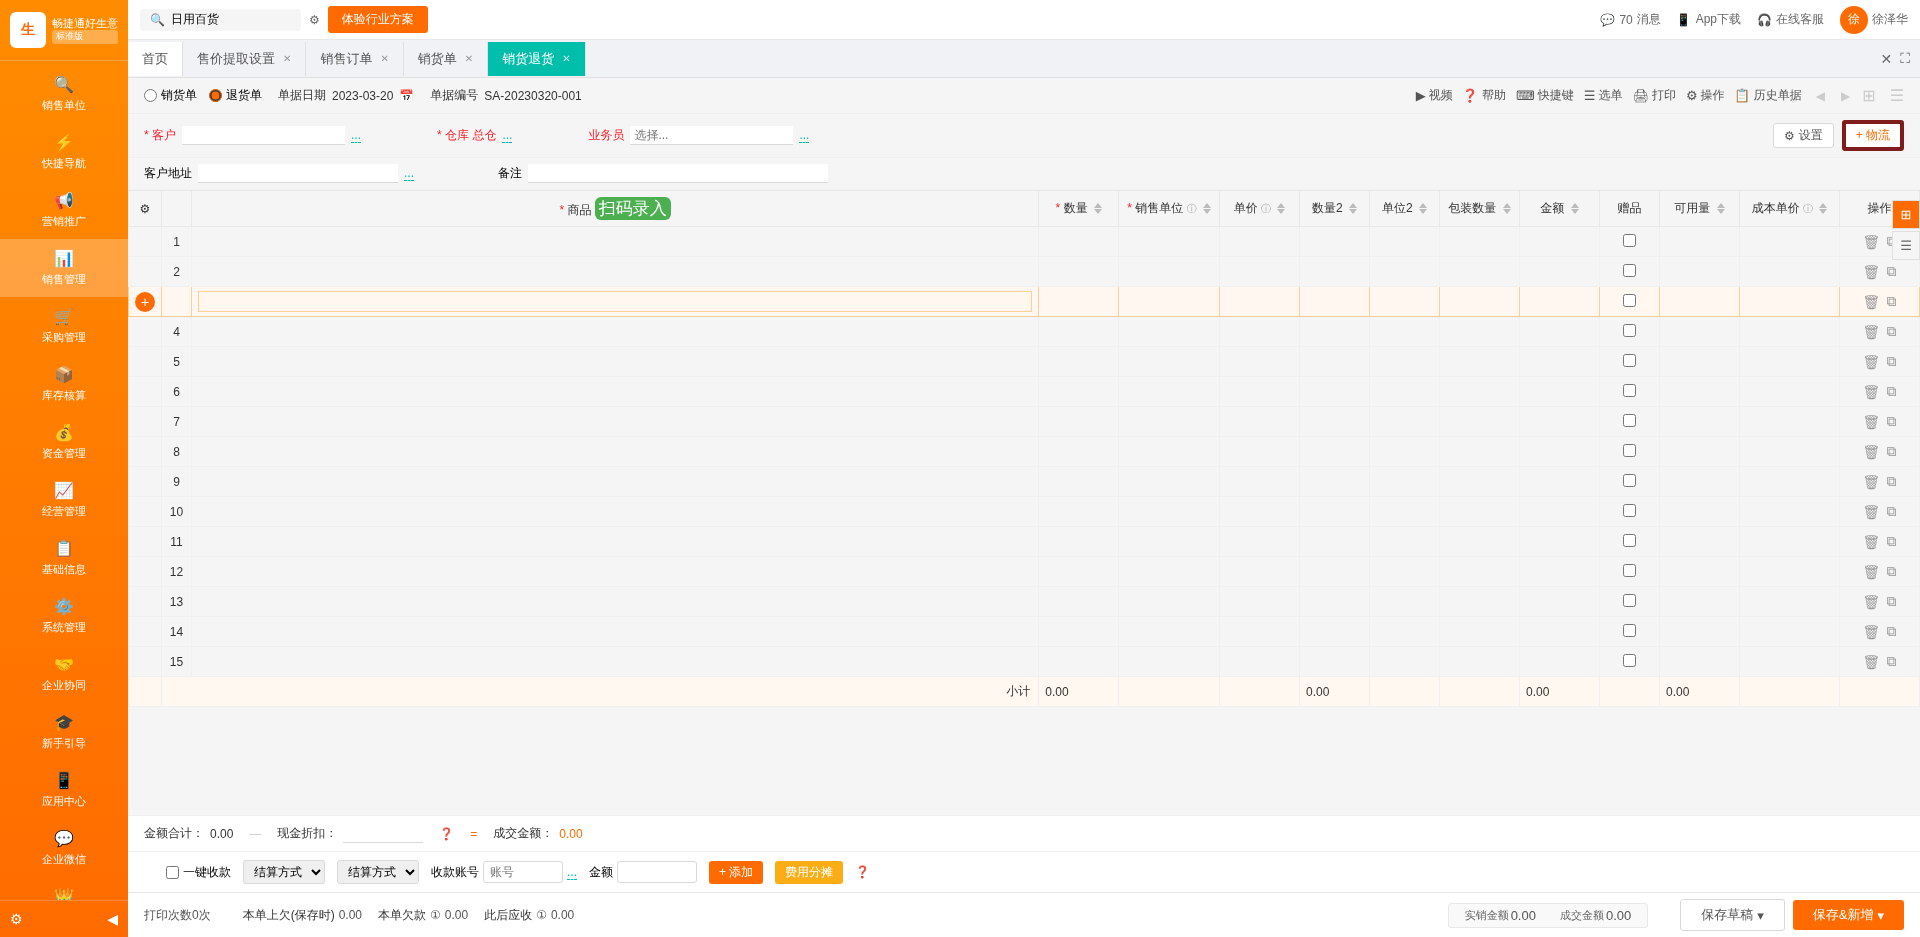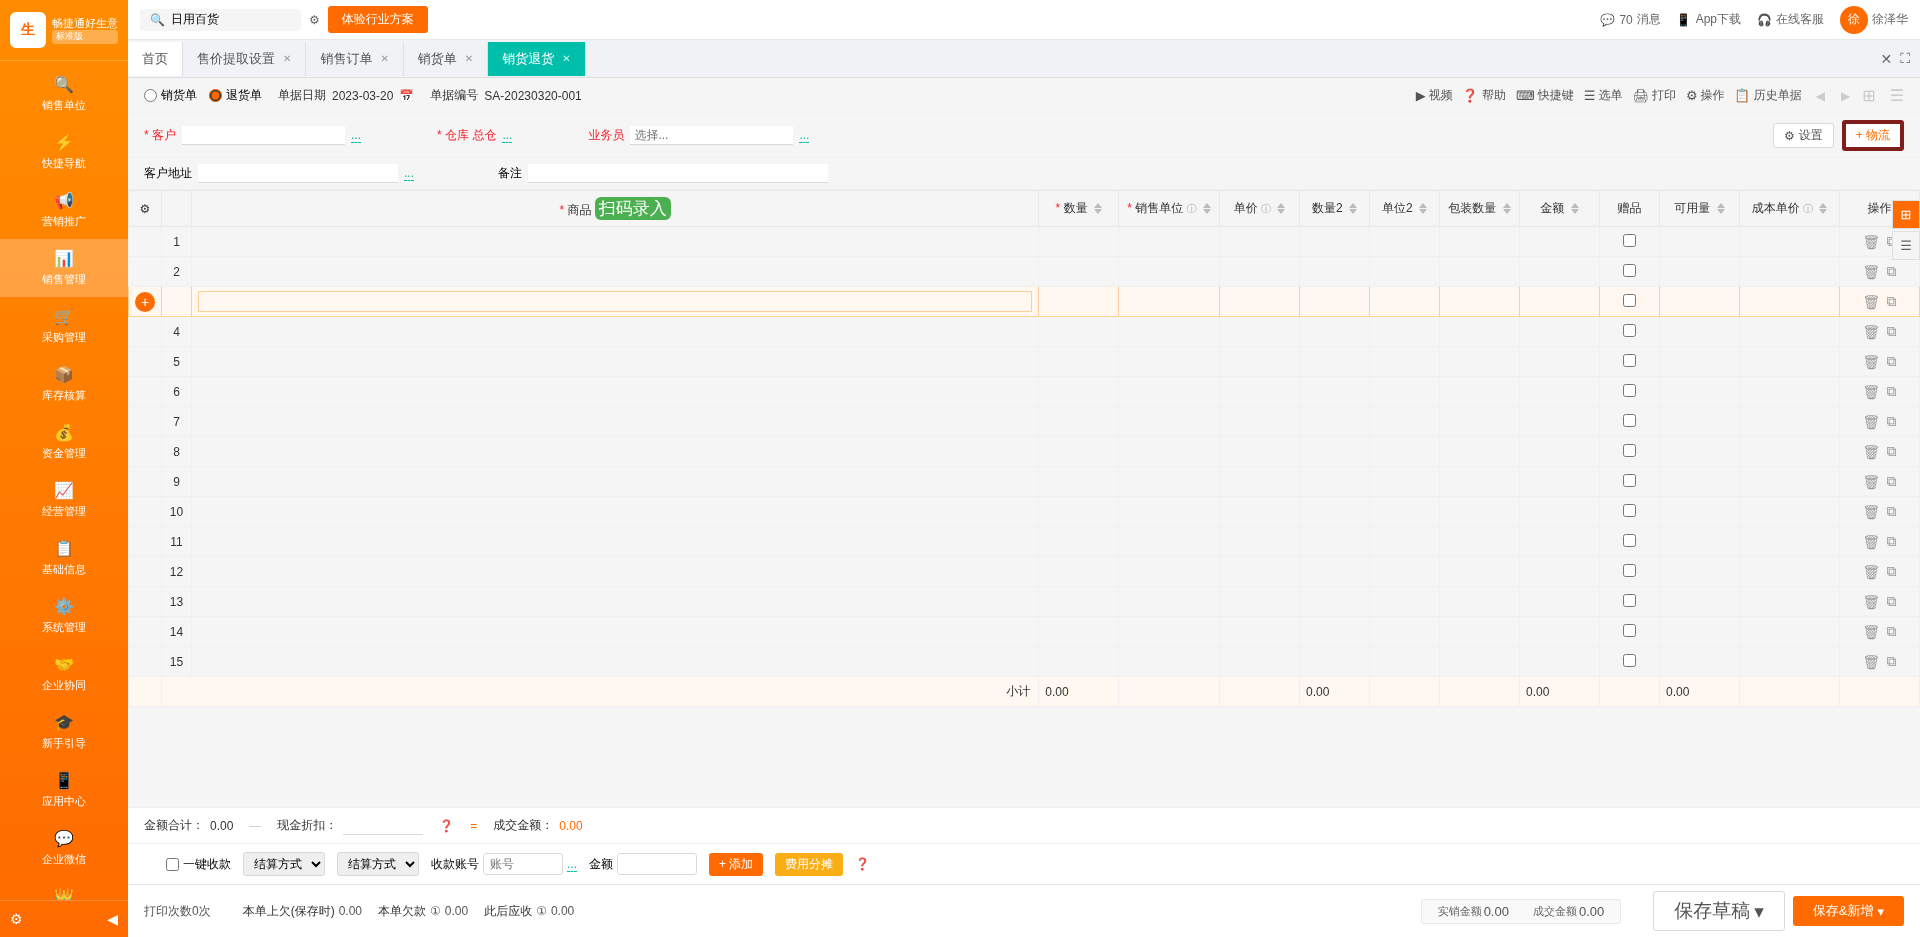--- a/index.html
+++ b/index.html
@@ -230,21 +230,21 @@
 
     
     .status-bar {
       border-top: 1px solid #e8e8e8; padding: 6px 16px; background: white;
       display: flex; align-items: center; gap: 16px; font-size: 12px; color: #555;
     }
     .status-item { display: flex; align-items: center; gap: 4px; }
     .status-label { color: #333; }
     .btn-save-draft {
       background: white; border: 1px solid #d9d9d9; padding: 6px 20px;
-      border-radius: 3px; cursor: pointer; font-size: 19px; color: #555;
+      border-radius: 3px; cursor: pointer; font-size: 13px; color: #555;
       display: flex; align-items: center; gap: 4px;
     }
     .btn-save-new {
       background: #ff6b00; color: white; border: none; padding: 6px 20px;
       border-radius: 3px; cursor: pointer; font-size: 13px;
       display: flex; align-items: center; gap: 4px;
     }
 
     
     .right-float {

